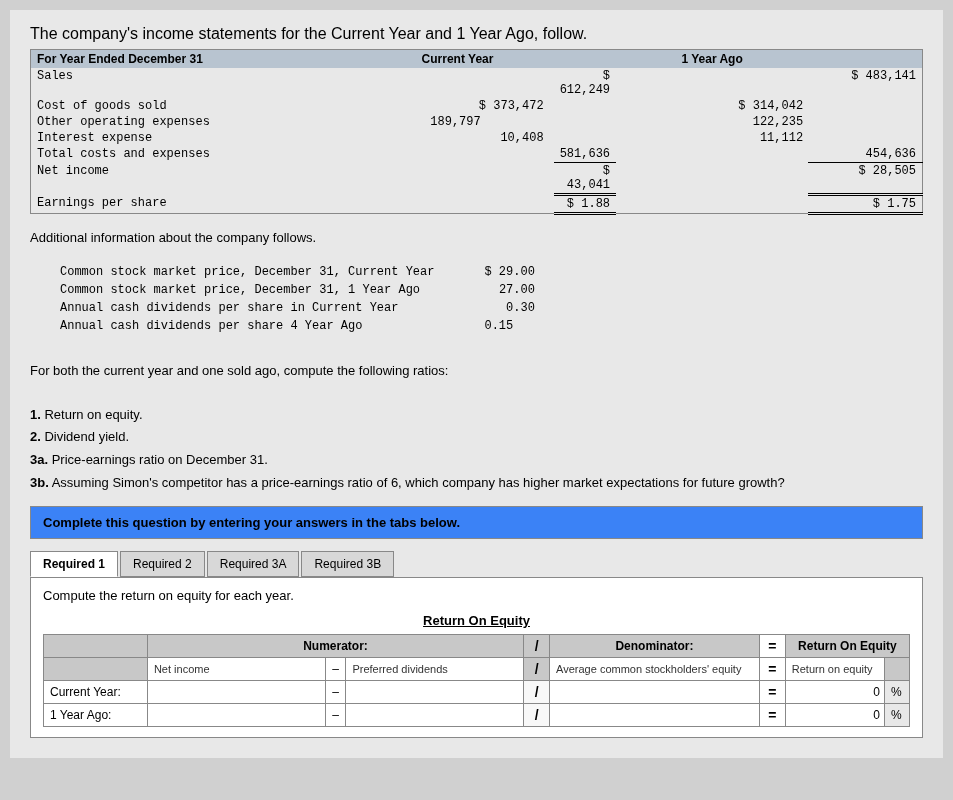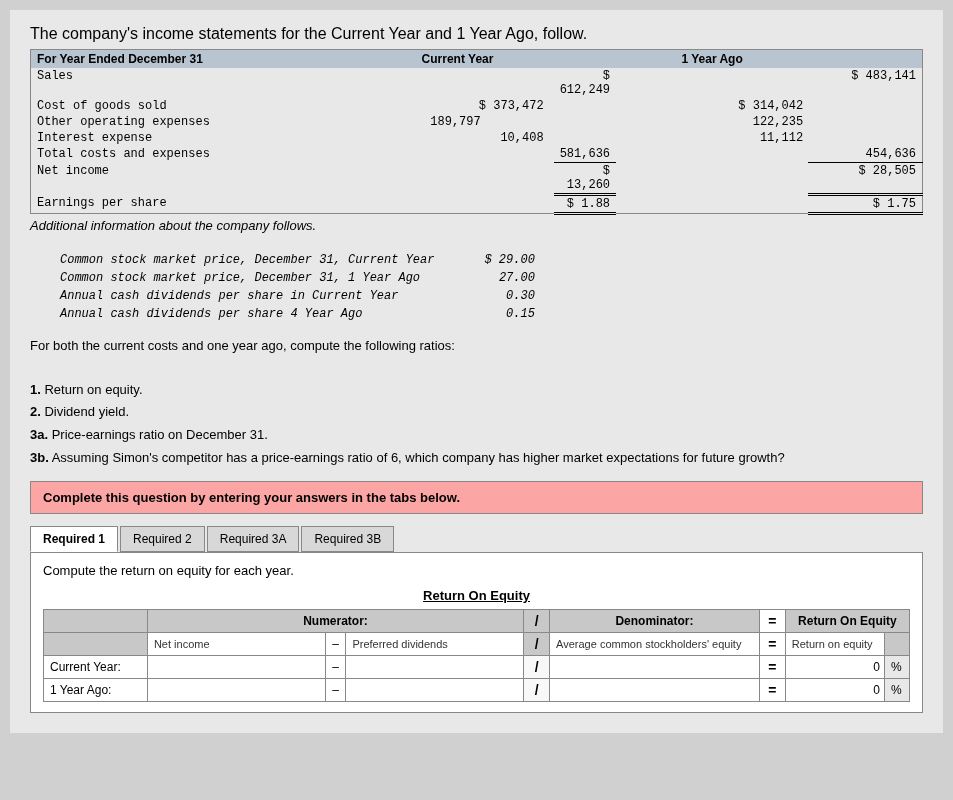--- a/index.html
+++ b/index.html
@@ -16,47 +16,47 @@
       margin: 0 auto;
       padding: 15px 20px 20px 20px;
     }
     .intro-text {
       font-size: 16px;
       margin-bottom: 6px;
     }
     .income-table {
       border: 1px solid #888;
       width: 100%;
-      margin-bottom: 3px;
+      margin-bottom: 15px;
       border-collapse: collapse;
       font-size: 12px;
     }
     .income-table td {
       padding: 1px 6px;
       vertical-align: top;
     }
     .income-table .header-row td {
       background: #b8c4d0;
       font-weight: bold;
       font-size: 12px;
       padding: 2px 6px;
     }
     .mono { font-family: 'Courier New', monospace; font-size: 12px; }
 
-    .additional-section { margin-bottom: 12px; font-size: 13px; font-style: italic; }
+    .additional-section { margin-bottom: 25px; font-size: 13px; }
     .additional-section p { margin-bottom: 2px; }
     .add-table { margin-left: 20px; font-family: 'Courier New', monospace; font-size: 12px; }
     .add-table td { padding: 1px 8px; }
 
     .questions { font-size: 13px; margin-bottom: 12px; line-height: 1.6; }
     .questions p { margin-bottom: 2px; }
 
     .complete-box {
       border: 1px solid #888;
-      background: #fca5a5;
+      background: #3b82f6;
       padding: 8px 12px;
       margin-bottom: 12px;
       font-size: 13px;
       font-weight: bold;
     }
 
     .tabs-container {
       margin-bottom: 0;
     }
     .tabs {
@@ -176,21 +176,21 @@
       <td class="mono">Total costs and expenses</td>
       <td></td>
       <td class="mono" style="text-align:right; border-bottom:1px solid #000;">581,636</td>
       <td></td>
       <td class="mono" style="text-align:right; border-bottom:1px solid #000;">454,636</td>
     </tr>
 
     <tr>
       <td class="mono">Net income</td>
       <td></td>
-      <td class="mono" style="text-align:right; border-bottom:3px double #000;">$ 13,260</td>
+      <td class="mono" style="text-align:right; border-bottom:3px double #000;">$ 43,041</td>
       <td></td>
       <td class="mono" style="text-align:right; border-bottom:3px double #000;">$ 28,505</td>
     </tr>
 
     <tr>
       <td class="mono">Earnings per share</td>
       <td></td>
       <td class="mono" style="text-align:right; border-bottom:3px double #000;">$ 1.88</td>
       <td></td>
       <td class="mono" style="text-align:right; border-bottom:3px double #000;">$ 1.75</td>
@@ -210,28 +210,28 @@
       <tr>
         <td>Common stock market price, December 31, 1 Year Ago</td>
         <td style="text-align:right; padding-left:40px;">27.00</td>
       </tr>
       <tr>
         <td>Annual cash dividends per share in Current Year</td>
         <td style="text-align:right; padding-left:40px;">0.30</td>
       </tr>
       <tr>
         <td>Annual cash dividends per share 4 Year Ago</td>
-        <td style="text-align:right; padding-left:40px;">0.15</td>
+        <td style="text-align:left; padding-left:40px;">0.15</td>
       </tr>
     </tbody>
       </table>
   </div>
 
   <div class="questions">
-    <p>For both the current costs and one year ago, compute the following ratios:</p>
+    <p>For both the current year and one sold ago, compute the following ratios:</p>
     <br>
     <p><strong>1.</strong> Return on equity.</p>
     <p><strong>2.</strong> Dividend yield.</p>
     <p><strong>3a.</strong> Price-earnings ratio on December 31.</p>
     <p><strong>3b.</strong> Assuming Simon's competitor has a price-earnings ratio of 6, which company has higher market expectations for future growth?</p>
   </div>
 
   <div class="complete-box">
     <span>Complete this question by entering your answers in the tabs below.</span>
   </div>

